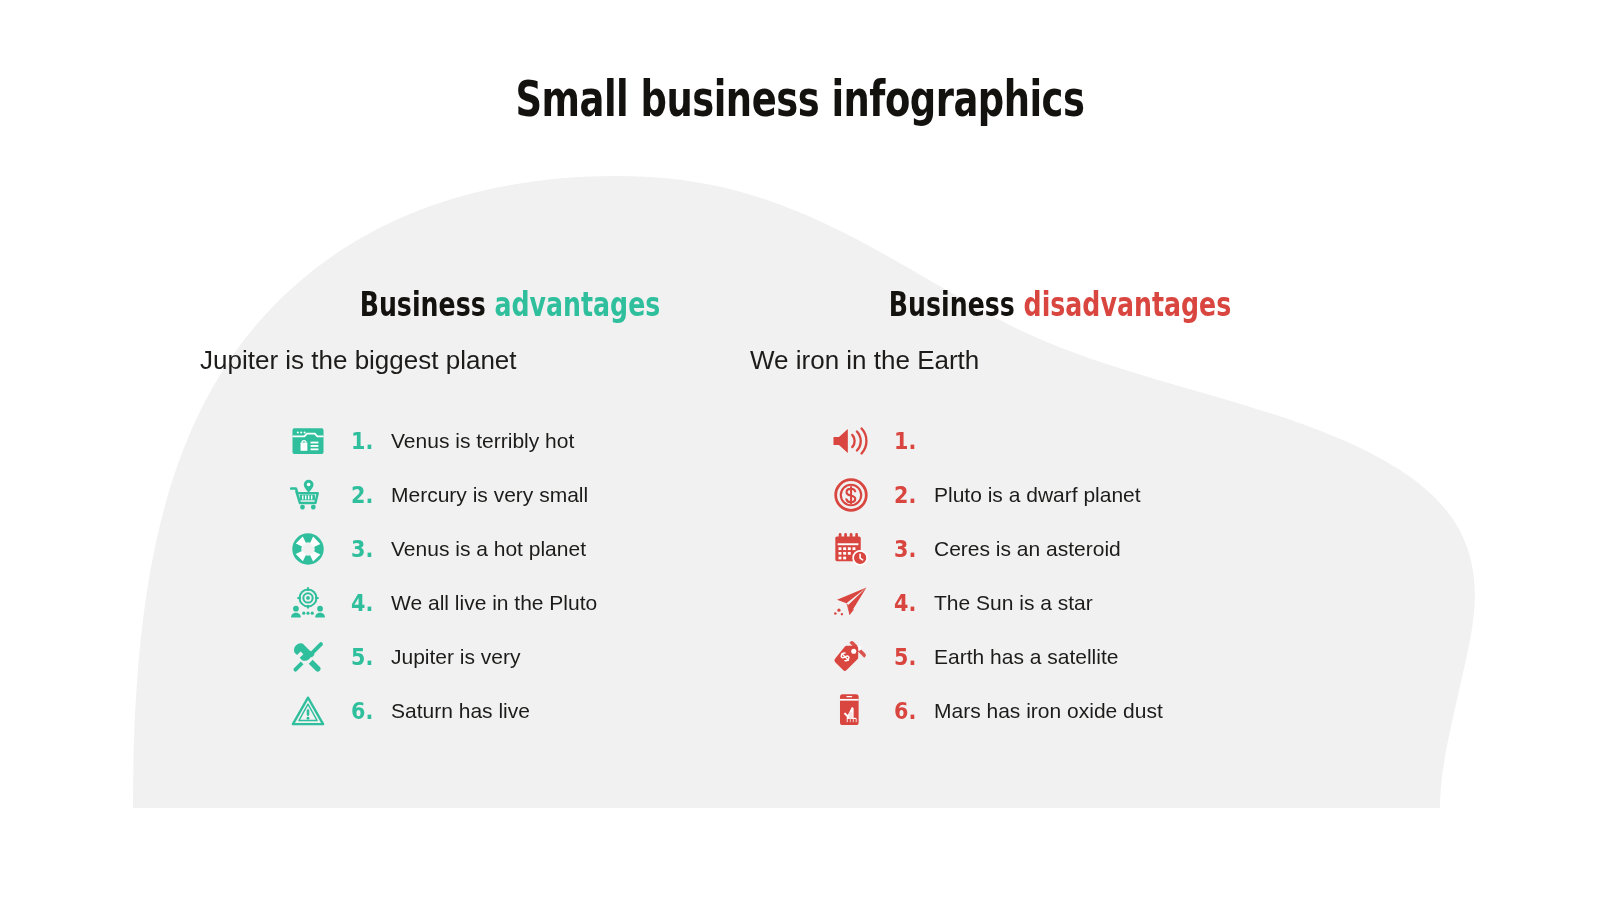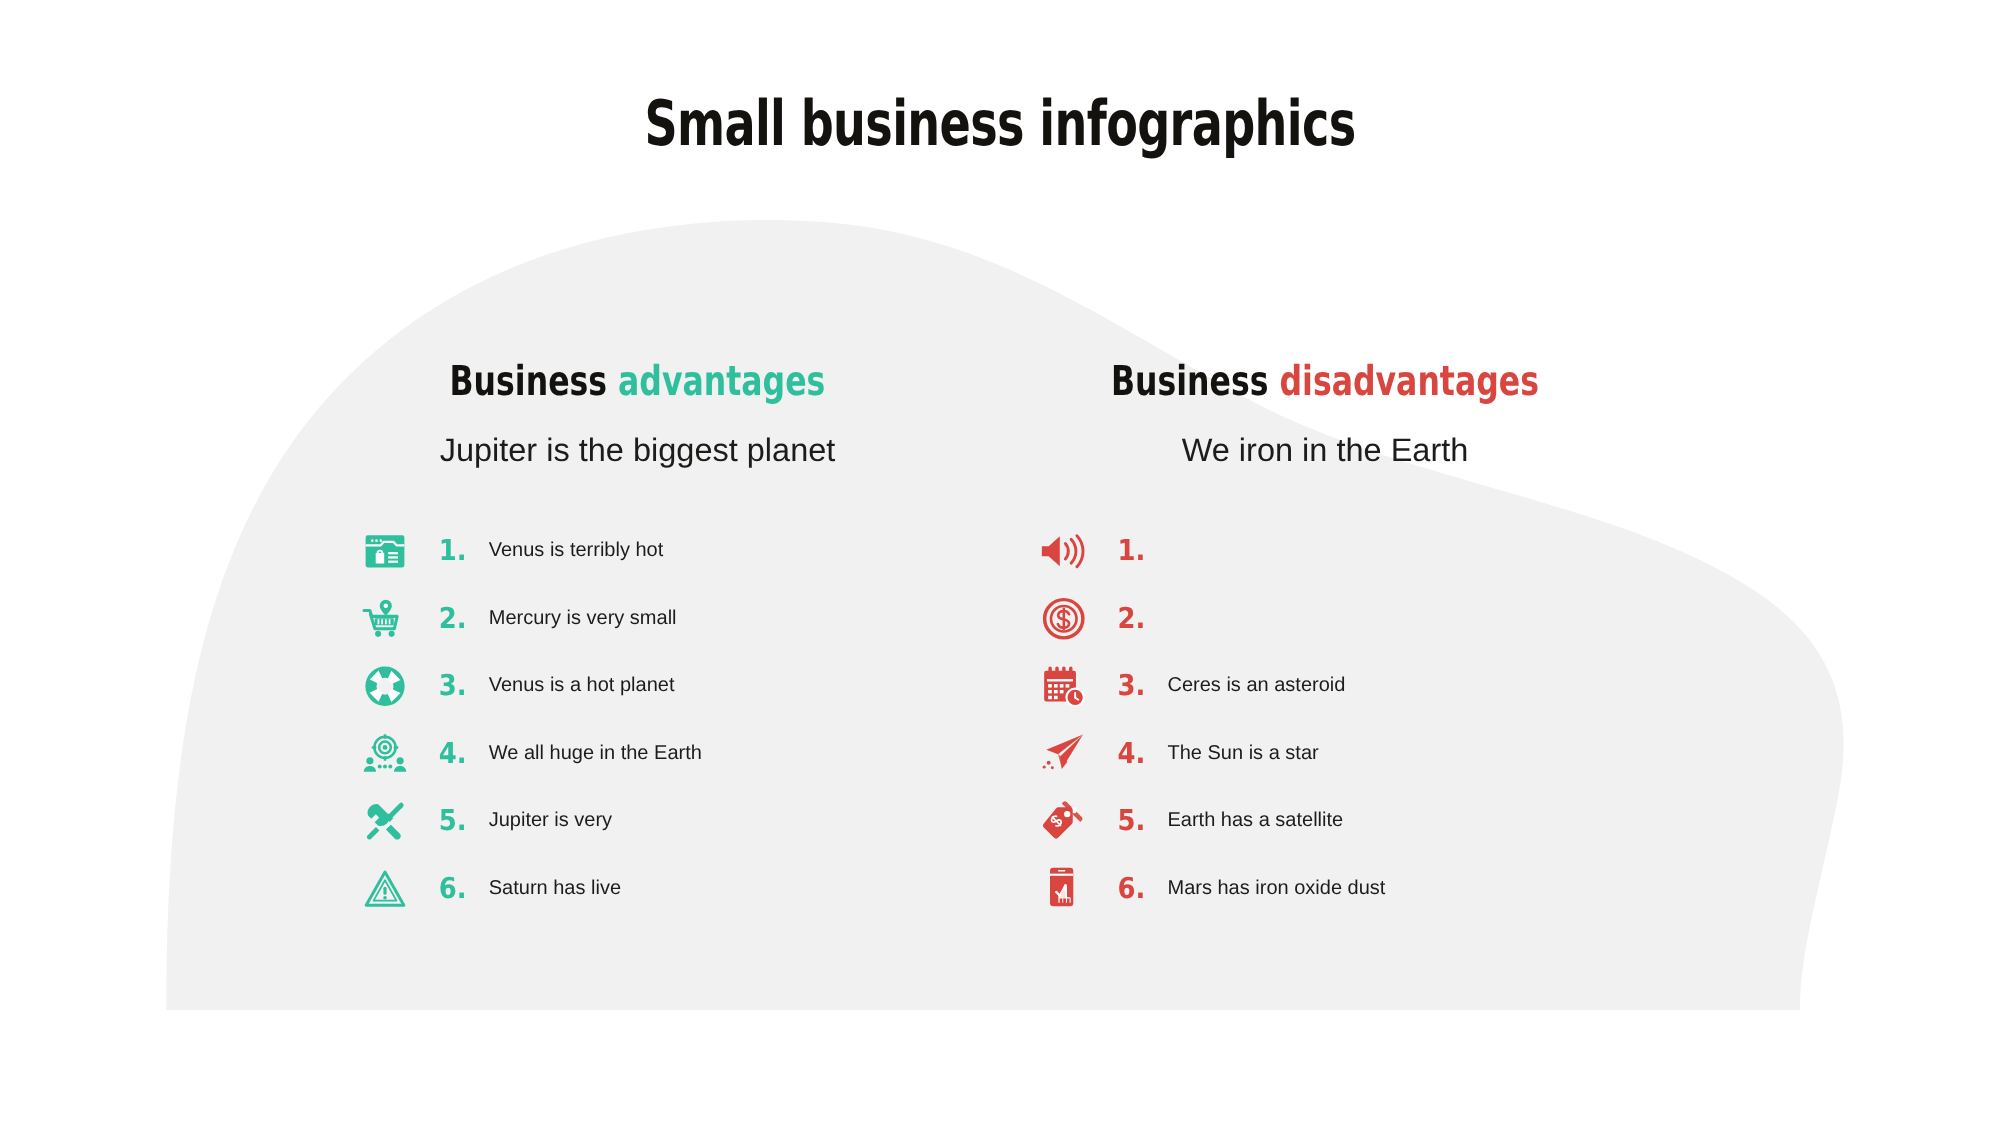--- a/index.html
+++ b/index.html
@@ -64,21 +64,21 @@
     font-size: 33px;
     line-height: 38px;
     color: #14120f;
     white-space: nowrap;
     transform: scaleX(0.85);
   }
   .col-heading .accent-teal { color: #2fbf9c; }
   .col-heading .accent-red  { color: #d9453f; }
 
   .col-sub {
-    text-align: center;
+    text-align: left;
     font-size: 26px;
     line-height: 32px;
     color: #1d1c1b;
     margin-top: 20px;
     white-space: nowrap;
   }
 
   
   .item-list {
     margin: 0;
@@ -108,21 +108,21 @@
     width: 52px;
     min-width: 52px;
     font-family: "DejaVu Sans Condensed", "Liberation Sans Narrow", "Liberation Sans", sans-serif;
     font-weight: bold;
     font-size: 23px;
     text-align: left;
     padding-left: 20px;
     box-sizing: border-box;
   }
   .item-text {
-    font-size: 16px;
+    font-size: 21px;
     color: #1d1c1b;
     white-space: nowrap;
     padding-left: 8px;
   }
   #column-advantages .item-number { color: #2fbf9c; }
   #column-disadvantages .item-number { color: #d9453f; }
 
   #column-disadvantages .item-icon { margin-left: 78px; }
 </style>
 </head>
@@ -224,21 +224,21 @@
               <path d="M1 29.6c0-2.7 2.1-4.3 4.6-4.3s4.6 1.6 4.6 4.3z"></path>
               <circle cx="28.4" cy="21.4" r="2.7"></circle>
               <path d="M23.8 29.6c0-2.7 2.1-4.3 4.6-4.3s4.6 1.6 4.6 4.3z"></path>
               <circle cx="13" cy="25.6" r="1.5"></circle>
               <circle cx="17" cy="25.6" r="1.5"></circle>
               <circle cx="21" cy="25.6" r="1.5"></circle>
             </g>
           </svg>
         </span>
         <span class="item-number">4.</span>
-        <span class="item-text">We all huge in the Earth</span>
+        <span class="item-text">We all live in the Pluto</span>
       </li>
 
       <li class="list-item">
         <span class="item-icon">
           <svg width="34" height="34" viewBox="0 0 32 32">
             <g fill="#2fbf9c">
               <path d="M10.9 3.2a6.6 6.6 0 0 0-7.7 8.5l2.5 2.5 3.4-3.4 2.5 2.5-3.4 3.4 2.5 2.5a6.6 6.6 0 0 0 8.5-7.7z" transform="rotate(0 12 12)"></path>
               <path d="M20.4 18.6l6.6 6.6a2.6 2.6 0 0 1-3.7 3.7l-6.6-6.6z"></path>
               <path d="M28.9 2.6l-9.6 9.6 2.6 2.6 9.6-9.6a1.7 1.7 0 0 0-2.6-2.6z" transform="translate(-2 0)"></path>
               <path d="M2.6 28.9l6.6-6.6 2.6 2.6-6.6 6.6a1.9 1.9 0 0 1-2.6-2.6z" transform="translate(0 -2)"></path>
@@ -299,20 +299,21 @@
               <circle cx="16" cy="16" r="14.4" stroke-width="2.6"></circle>
               <circle cx="16" cy="16" r="9.6" stroke-width="2"></circle>
             </g>
             <g fill="#d9453f">
               <rect x="15.1" y="7.6" width="1.9" height="17" rx="0.9"></rect>
               <path d="M20 12.6a4.2 4.2 0 0 0-4.2-2.4c-2.3 0-4 1.3-4 3.1 0 1.9 1.5 2.6 4 3.1 2.6.6 4.2 1.3 4.2 3.2s-1.8 3.2-4.2 3.2A4.4 4.4 0 0 1 11.6 20" fill="none" stroke="#d9453f" stroke-width="2" stroke-linecap="round"></path>
             </g>
           </svg>
         </span>
         <span class="item-number">2.</span>
+        <span class="item-text">Pluto is a dwarf planet</span>
       </li>
 
       <li class="list-item">
         <span class="item-icon">
           <svg width="36" height="34" viewBox="0 0 34 32">
             <g fill="#d9453f">
               <rect x="2.2" y="4.2" width="24" height="23.4" rx="1.6"></rect>
               <rect x="5.4" y="1" width="2.6" height="6" rx="1.3"></rect>
               <rect x="10.6" y="1" width="2.6" height="6" rx="1.3"></rect>
               <rect x="15.8" y="1" width="2.6" height="6" rx="1.3"></rect>

